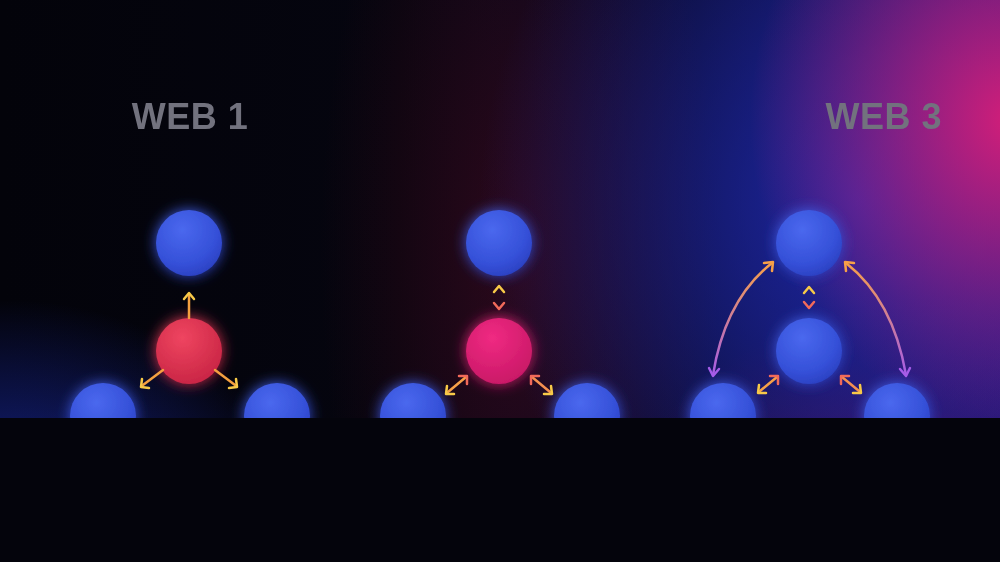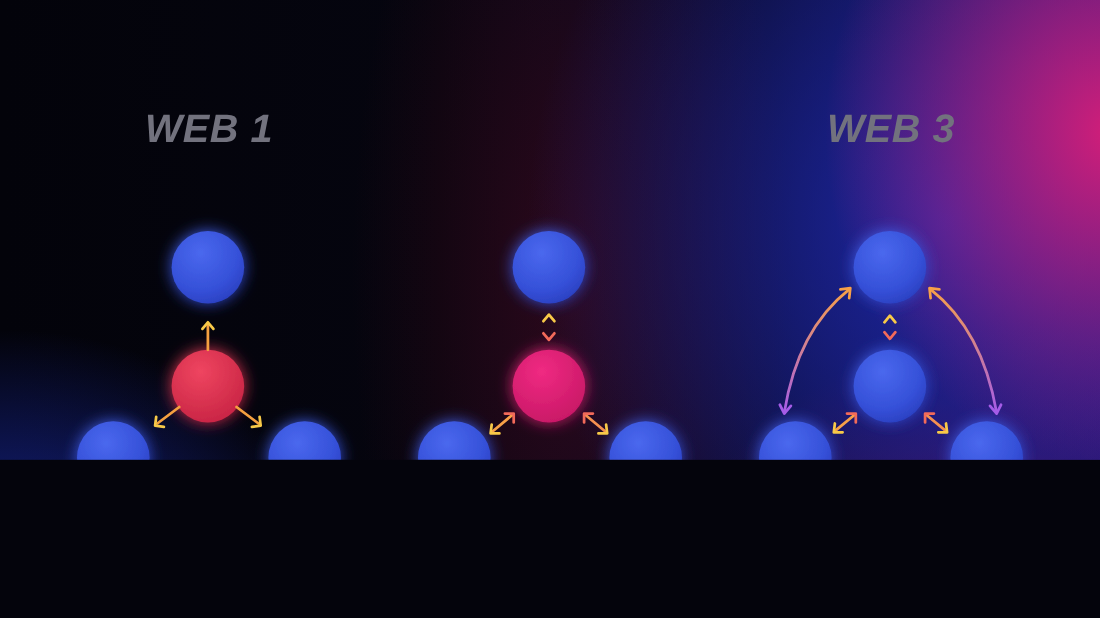--- a/index.html
+++ b/index.html
@@ -5,32 +5,31 @@
   html,body{margin:0;padding:0;}
   body{width:1000px;height:562px;overflow:hidden;background:#04040c;font-family:"Liberation Sans",sans-serif;}
   .stage{position:relative;width:1000px;height:418px;overflow:hidden;
     background:
       radial-gradient(ellipse 260px 300px at 1010px 120px, rgba(220,30,120,0.95), rgba(220,30,120,0) 100%),
       radial-gradient(ellipse 380px 420px at 860px 200px, rgba(30,40,170,0.9), rgba(30,40,170,0) 100%),
       radial-gradient(ellipse 320px 260px at 930px 560px, rgba(120,10,70,0.75), rgba(120,10,70,0) 100%),
       radial-gradient(ellipse 300px 260px at 10px 560px, rgba(30,50,200,0.85), rgba(30,50,200,0) 100%),
       radial-gradient(ellipse 200px 500px at 520px 250px, rgba(90,10,30,0.45), rgba(90,10,30,0) 100%),
       linear-gradient(90deg,#03030a 0%,#05050f 40%,#0a0a2a 70%,#151570 100%);
-    font-style: italic;
   }
   .title{position:absolute;top:96px;font-size:36px;font-weight:bold;color:#72727e;letter-spacing:0.5px;text-align:center;width:200px;}
   svg.diagram{position:absolute;left:0;top:0;}
 </style>
 </head>
 <body>
 
 <div class="stage">
 
   <div class="title" style="left:90px;">WEB 1</div>
-  <div class="title" style="left:710px;">WEB 3</div>
+  <div class="title" style="left:742px;text-align:right;">WEB 3</div>
 
   <svg class="diagram" width="1000" height="562" viewBox="0 0 1000 562">
     <defs>
       <radialGradient id="gBlue" cx="40%" cy="30%" r="75%">
         <stop offset="0%" stop-color="#4a68ee"></stop>
         <stop offset="70%" stop-color="#3550d8"></stop>
         <stop offset="100%" stop-color="#2a3fc0"></stop>
       </radialGradient>
       <radialGradient id="gRed" cx="40%" cy="30%" r="75%">
         <stop offset="0%" stop-color="#ef4560"></stop>

